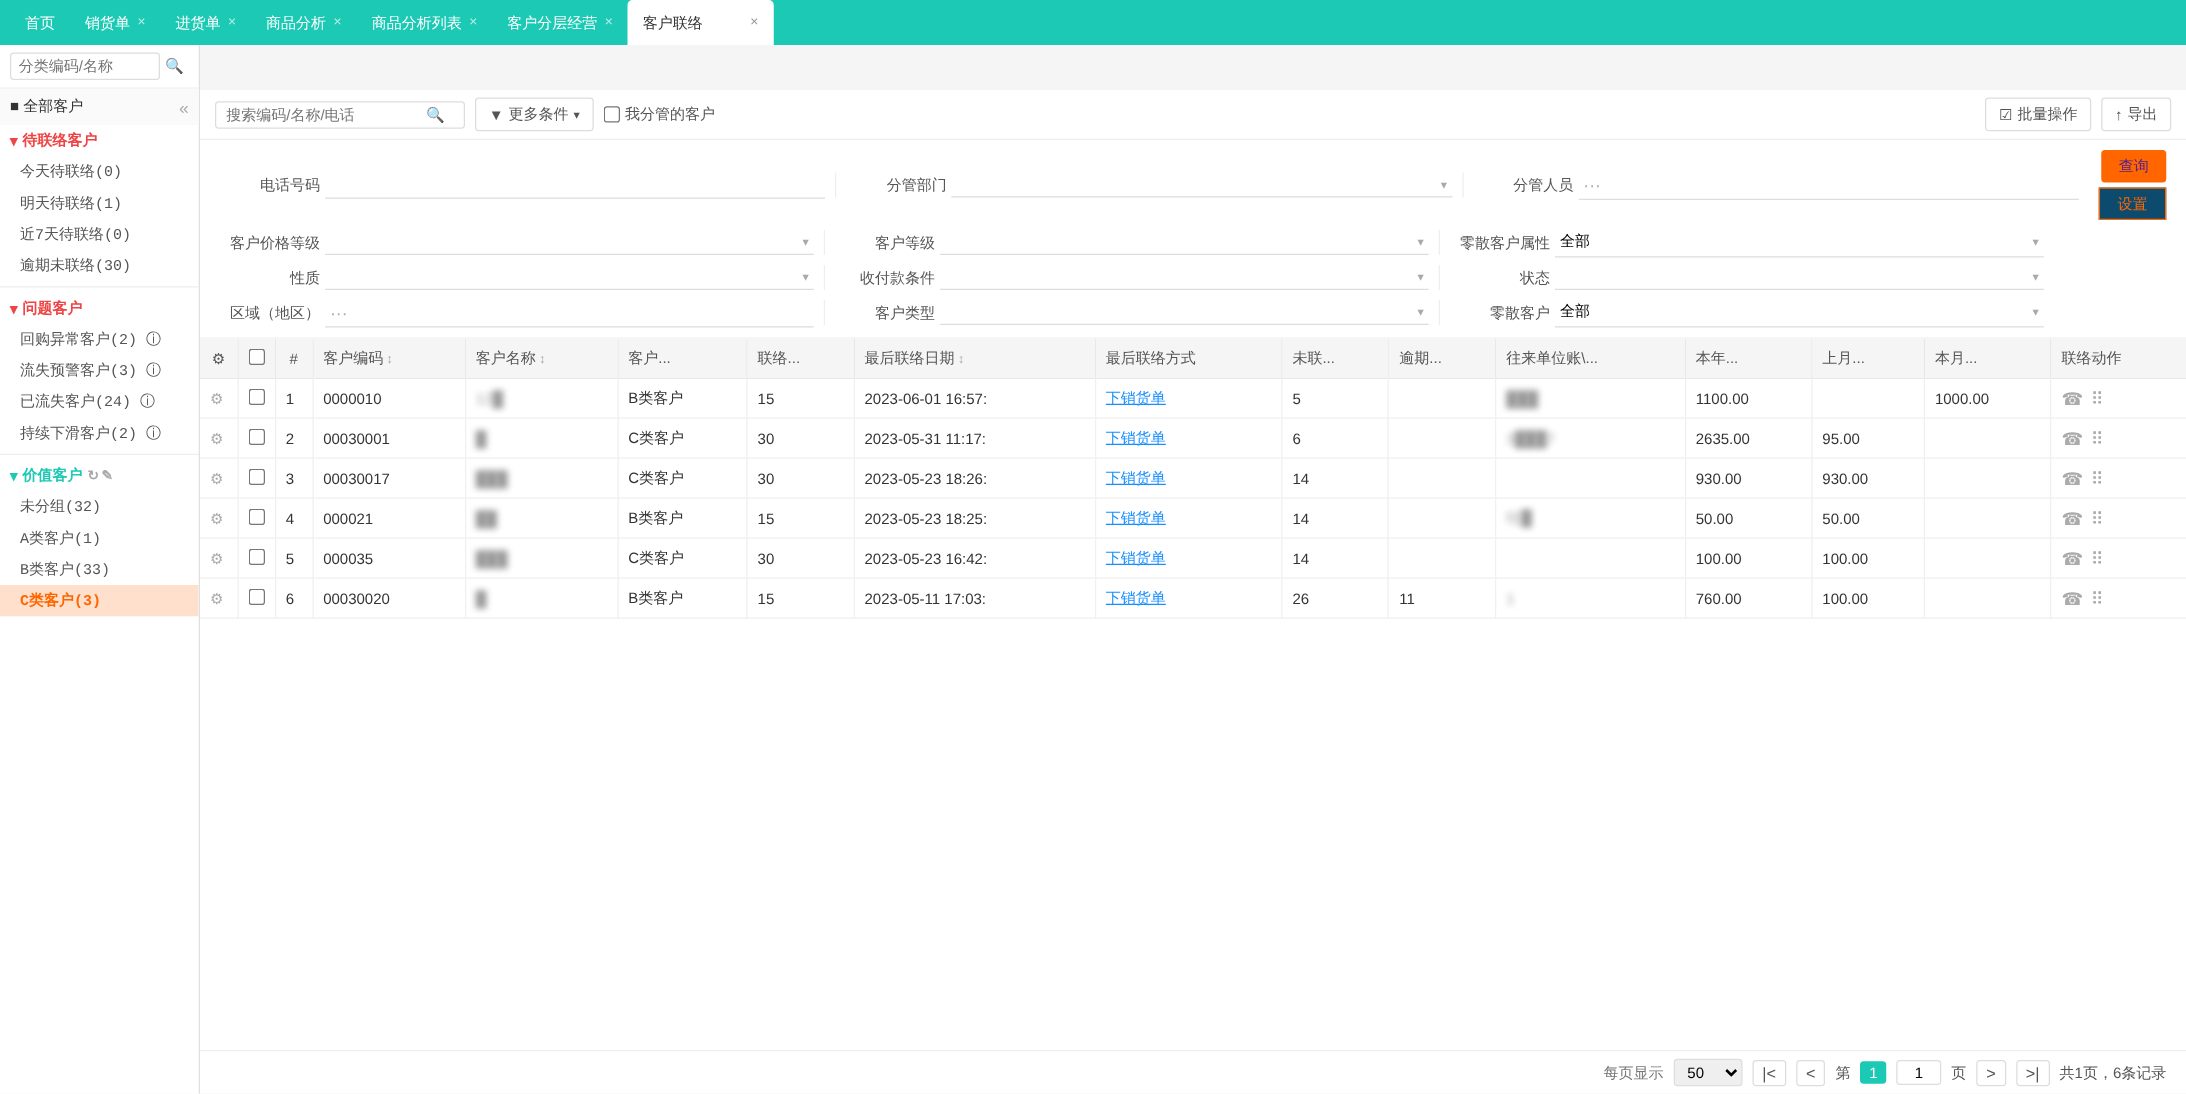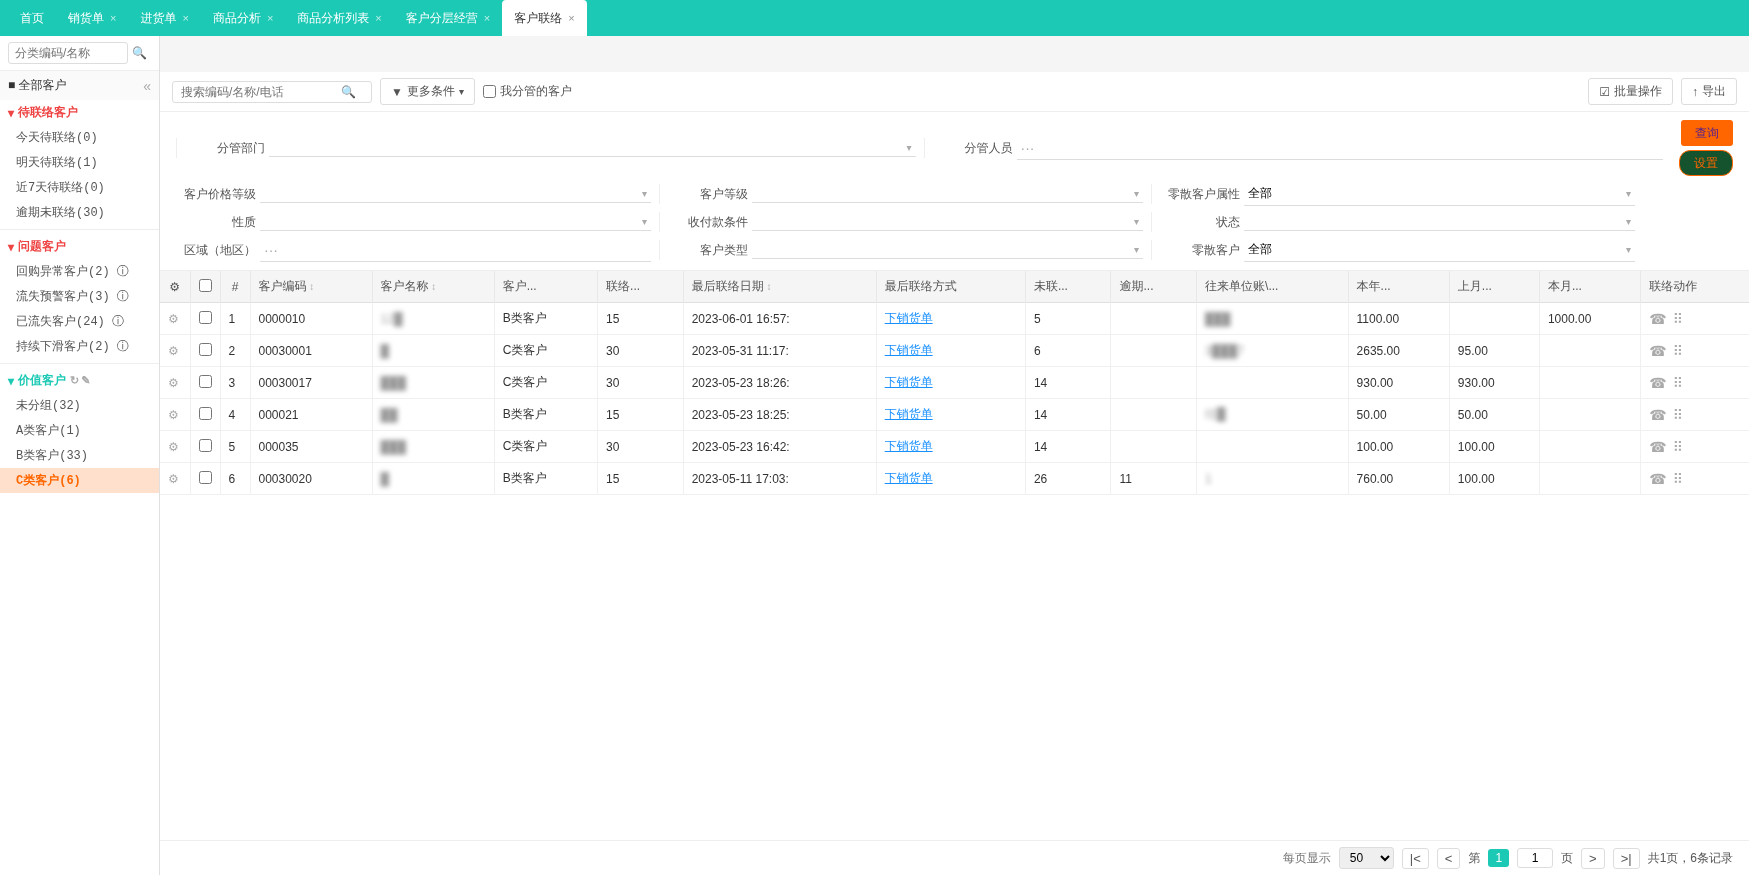--- a/index.html
+++ b/index.html
@@ -17,21 +17,21 @@
     .nav-item {
       padding: 0 12px;
       height: 36px;
       display: flex;
       align-items: center;
       cursor: pointer;
       white-space: nowrap;
       font-size: 13px;
       color: #fff;
     }
-    .nav-item.active { background: #fff; color: #333; border-radius: 4px 4px 0 0; }
+    .nav-item.active { background: #fff; color: #333; border-radius: 4px 4px 0 0; gap: 32px; }
     .nav-item .close-x { margin-left: 6px; font-size: 11px; opacity: 0.7; cursor: pointer; }
     .nav-item.active .close-x { color: #666; }
 
     
     .main-layout {
       display: flex;
       height: calc(875px - 36px);
     }
 
     
@@ -227,25 +227,25 @@
       background: #ff6600;
       color: #4c1d95;
       border: none;
       padding: 5px 14px;
       border-radius: 3px;
       cursor: pointer;
       font-size: 12px;
       height: 26px;
     }
     .btn-set {
-      background: #14532d;
+      background: #0c4a6e;
       color: #ff6600;
       border: 1px solid #ff6600;
       padding: 4px 14px;
-      border-radius: 11px;
+      border-radius: 0;
       cursor: pointer;
       font-size: 12px;
       height: 26px;
     }
     .filter-actions {
       display: flex;
       flex-direction: column;
       gap: 4px;
       align-items: flex-end;
       margin-left: 8px;
@@ -409,21 +409,21 @@
     <div class="sidebar-divider"></div>
 
     <div class="sidebar-value-group">
       价值客户
       <span class="icon-refresh">↻</span>
       <span class="icon-refresh" style="margin-left:2px;">✎</span>
     </div>
     <div class="sidebar-item">未分组(32)</div>
     <div class="sidebar-item">A类客户(1)</div>
     <div class="sidebar-item">B类客户(33)</div>
-    <div class="sidebar-item active">C类客户(6)</div>
+    <div class="sidebar-item active">C类客户(3)</div>
   </div>
 
   <div class="content-area">
 
     <div class="toolbar">
       <div class="search-input-wrap">
         <input type="text" style="color: rgb(170, 170, 170);" placeholder="搜索编码/名称/电话">
         <span style="color:#aaa;">🔍</span>
       </div>
       <div class="toolbar-btn">
@@ -443,20 +443,24 @@
         <div class="btn-export">
           <span>↑</span>
           <span>导出</span>
         </div>
       </div>
     </div>
 
     <div class="filter-panel">
 
       <div class="filter-row">
+        <div class="filter-col">
+          <span class="filter-label">电话号码</span>
+          <input class="filter-input" type="text" style="flex: 2 1 0%;">
+        </div>
         <div class="filter-divider"></div>
         <div class="filter-col">
           <span class="filter-label">分管部门</span>
           <div class="filter-select-wrap" style="flex:2;">
             <span></span>
             <span class="chevron">▾</span>
           </div>
         </div>
         <div class="filter-divider"></div>
         <div class="filter-col">

